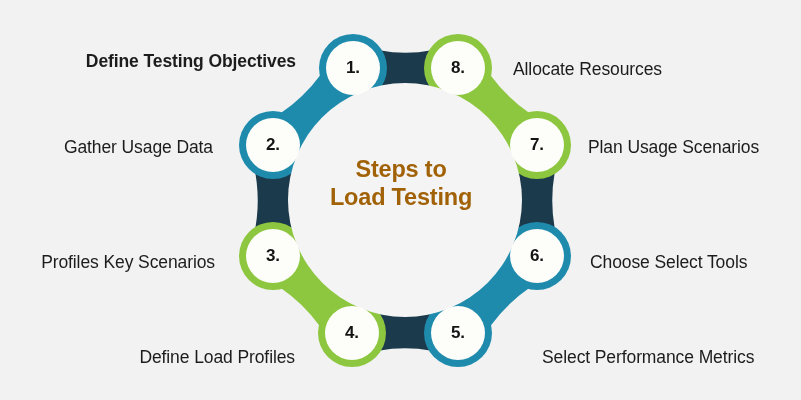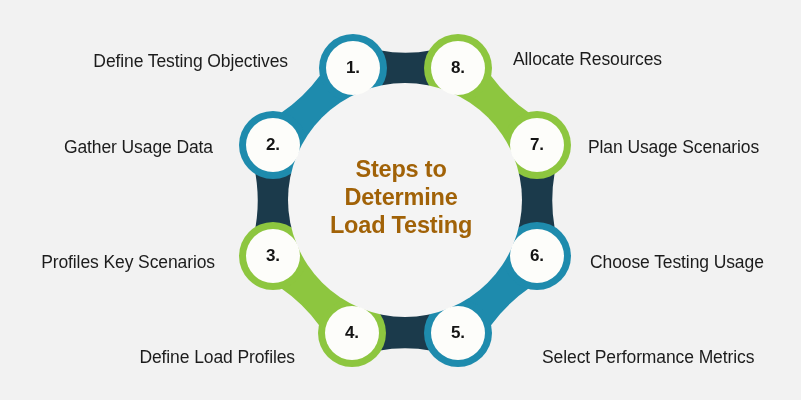--- a/index.html
+++ b/index.html
@@ -122,33 +122,32 @@
           <circle cx="537" cy="145" r="27" fill="#fdfdfa"></circle>
         </g>
         <g>
           <circle cx="458" cy="68" r="27" fill="#fdfdfa"></circle>
         </g>
       </g>
   </svg>
 
   <div class="center-title" id="center-title">
       <div>Steps to</div>
-      <div>Determine</div>
       <div>Load Testing</div>
     </div>
 
   <div id="labels-layer">
-      <div class="step-label lbl-left" style="top: 53px; left: 0px; width: 288px;">Define Testing Objectives</div>
+      <div class="step-label lbl-left" style="top: 53px; left: 8px; width: 288px; font-weight: bold;">Define Testing Objectives</div>
       <div class="step-label lbl-left" style="top: 139px; left: 0px; width: 213px;">Gather Usage Data</div>
       <div class="step-label lbl-left" style="top: 254px; left: 0px; width: 215px;">Profiles Key Scenarios</div>
       <div class="step-label lbl-left" style="top: 349px; left: 0px; width: 295px;">Define Load Profiles</div>
       <div class="step-label lbl-right" style="top: 349px; left: 508px; width: 293px; margin-left: 34px;">Select Performance Metrics</div>
-      <div class="step-label lbl-right" style="top: 254px; left: 590px; width: 211px;">Choose Testing Usage</div>
+      <div class="step-label lbl-right" style="top: 254px; left: 590px; width: 211px;">Choose Select Tools</div>
       <div class="step-label lbl-right" style="top: 139px; left: 588px; width: 213px;">Plan Usage Scenarios</div>
-      <div class="step-label lbl-right" style="top: 51px; left: 513px; width: 288px;">Allocate Resources</div>
+      <div class="step-label lbl-right" style="top: 61px; left: 513px; width: 288px;">Allocate Resources</div>
     </div>
   <div id="numbers-layer">
       <div class="node-num" style="left: 353px; top: 68px;">1.</div>
       <div class="node-num" style="left: 273px; top: 145px;">2.</div>
       <div class="node-num" style="left: 273px; top: 256px;">3.</div>
       <div class="node-num" style="left: 352px; top: 333px;">4.</div>
       <div class="node-num" style="left: 458px; top: 333px;">5.</div>
       <div class="node-num" style="left: 537px; top: 256px;">6.</div>
       <div class="node-num" style="left: 537px; top: 145px;">7.</div>
       <div class="node-num" style="left: 458px; top: 68px;">8.</div>

